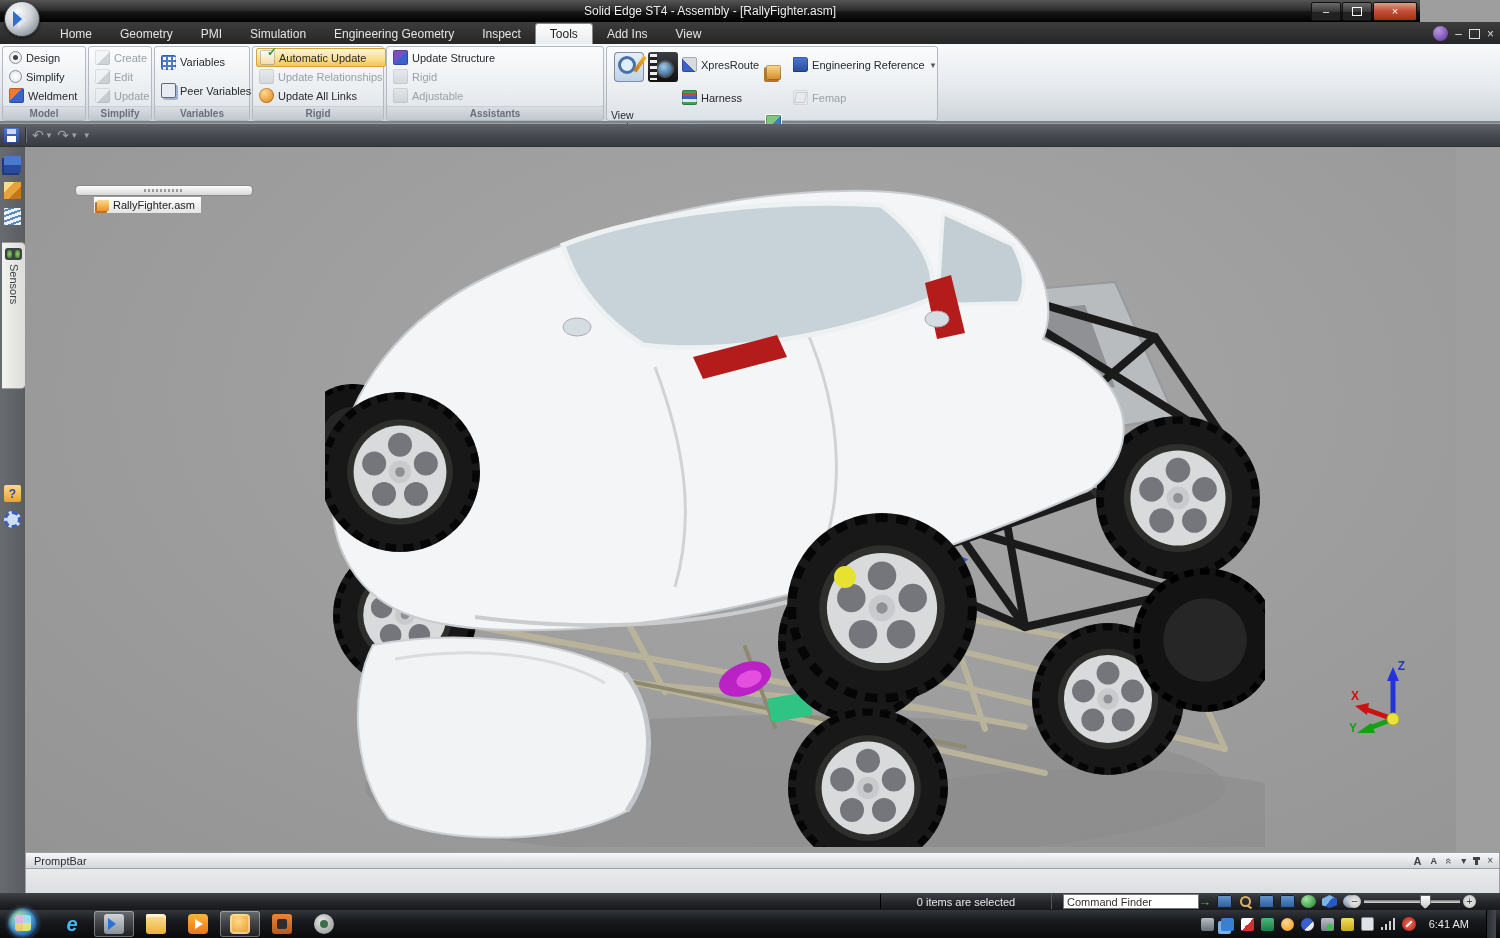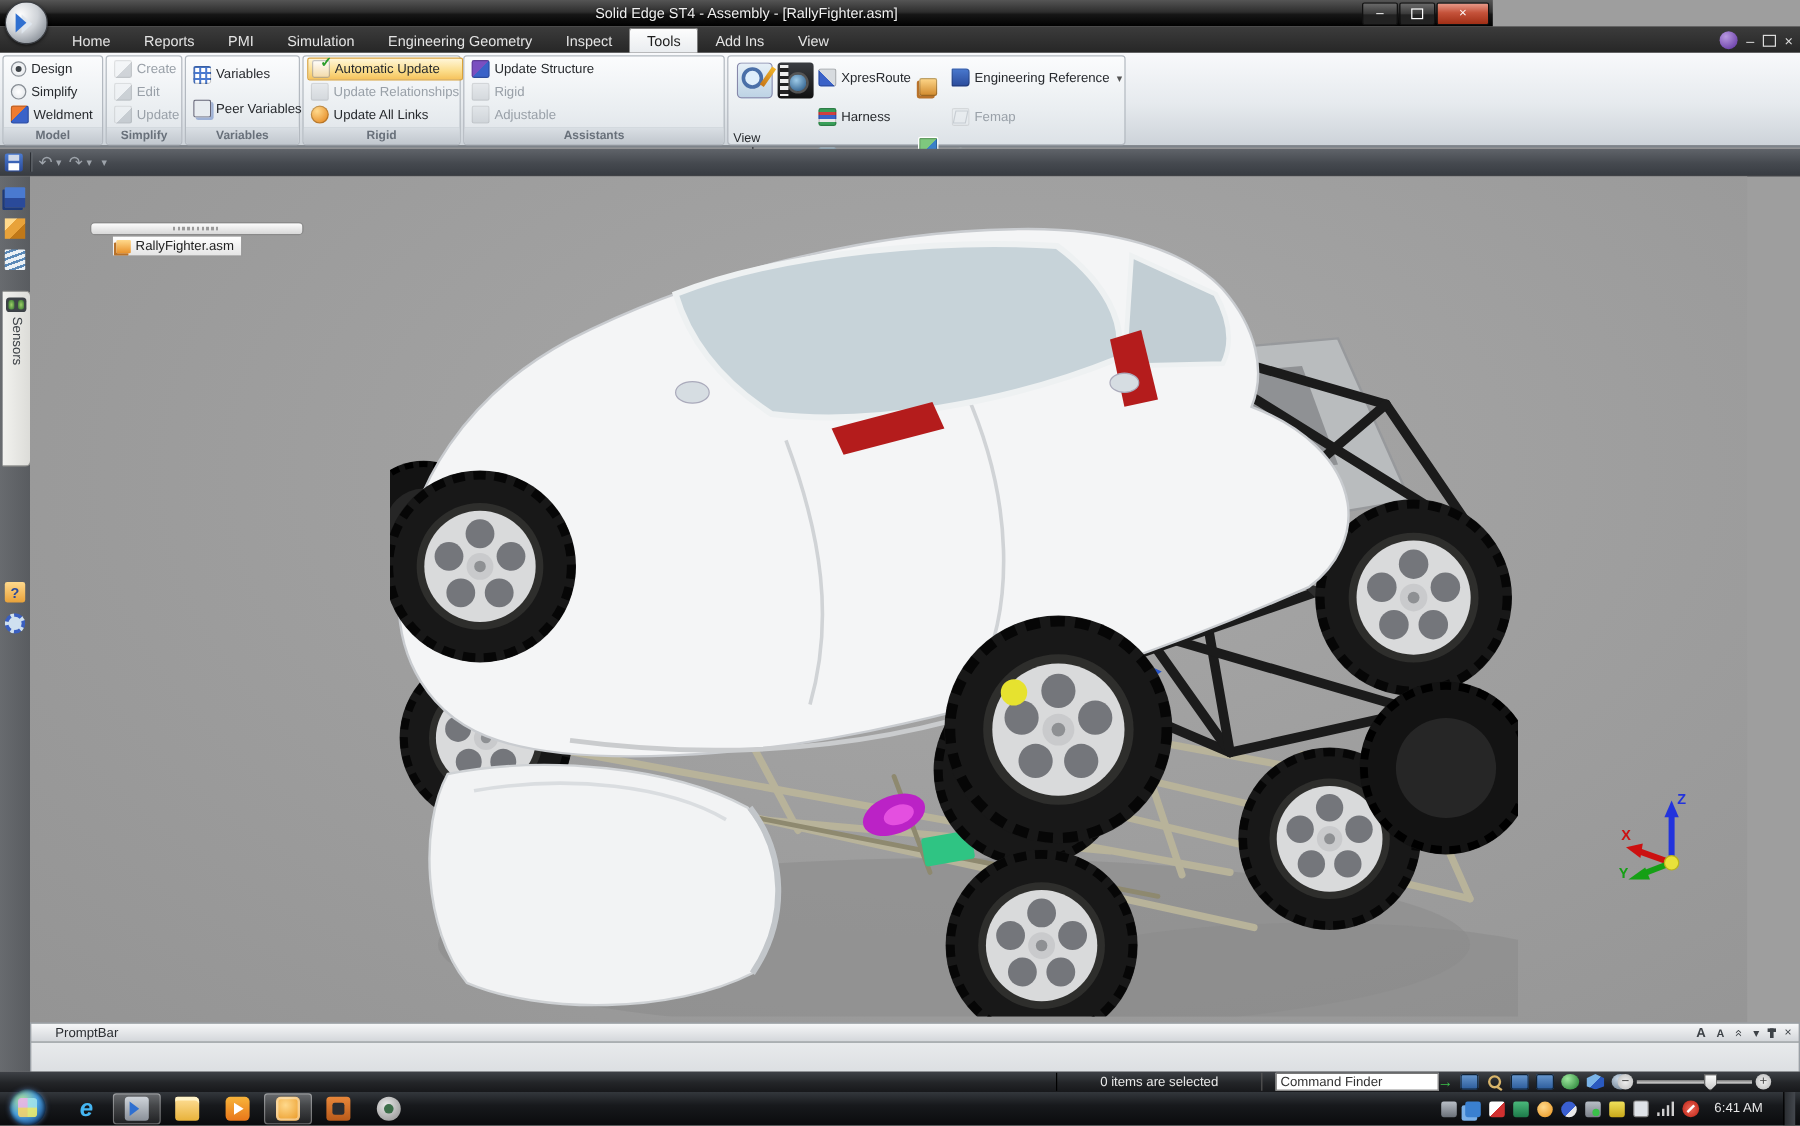--- a/index.html
+++ b/index.html
@@ -1,19 +1,19 @@
 <!DOCTYPE html>
 <html><head>
 <meta charset="utf-8">
 <style>
   html,body{margin:0;padding:0;background:#444;}
   .app{position:relative;width:1500px;height:938px;overflow:hidden;
        font-family:"Liberation Sans",sans-serif;background:#9e9e9e;user-select:none;}
   
-  .titlebar{position:absolute;left:0;top:0;width:1244px;height:22px;
+  .titlebar{position:absolute;left:0;top:0;width:1420px;height:22px;
     background:linear-gradient(#555 0%,#2e2e2e 45%,#161616 55%,#000 100%);
     display:flex;align-items:center;color:#f0f0f0;font-size:12px;}
   .apporb{position:absolute;left:4px;top:1px;width:34px;height:34px;border-radius:50%;
     background:radial-gradient(circle at 35% 30%,#fdfdfd,#cfd3d8 45%,#8d939b 80%,#5c6168);
     border:1px solid #3a3d42;box-shadow:0 1px 3px rgba(0,0,0,.6);z-index:30;}
   .apporb::after{content:"";position:absolute;left:8px;top:9px;width:0;height:0;
     border-left:9px solid #2f6fd0;border-top:8px solid transparent;border-bottom:8px solid transparent;
     filter:drop-shadow(5px 1px 0 #dfe6ee);}
   .wintitle{margin:0 auto;text-shadow:0 1px 2px #000;}
   .winbtns{position:absolute;right:3px;top:2px;display:flex;gap:1px;}
@@ -121,21 +121,21 @@
   .asmic{width:12px;height:11px;background:linear-gradient(#ffd98c,#e8912a);box-shadow:-2px 2px 0 #b8722a;border-radius:1px;}
   .carsvg{position:absolute;left:300px;top:40px;width:940px;height:660px;}
   .triad{position:absolute;right:45px;bottom:115px;width:62px;height:76px;}
   .triad .ax{position:absolute;font-size:12px;font-weight:bold;}
   .ax.x{color:#cc1111;left:2px;top:28px;}
   .ax.y{color:#15a015;left:0px;bottom:2px;}
   .ax.z{color:#2233dd;right:6px;top:-2px;}
   
   .promptbar{position:absolute;left:25px;top:852px;width:1475px;height:17px;box-sizing:border-box;
     background:linear-gradient(#f6f7f8,#d3d6da);border:1px solid #9aa0a6;display:flex;align-items:center;
-    font-size:11px;color:#2a2d31;padding-left:20px;}
+    font-size:11px;color:#2a2d31;padding-left:8px;}
   .pb-icons{margin-left:auto;display:flex;align-items:center;gap:9px;padding-right:6px;color:#3d4247;font-size:10px;}
   .pb-icons .bigA{font-size:11px;font-weight:bold;}
   .pb-icons .smallA{font-size:9px;font-weight:bold;}
   .chev{display:inline-block;transform:rotate(90deg);font-size:11px;}
   .pinic{width:3px;height:8px;background:#3d4247;display:inline-block;position:relative;}
   .pinic::after{content:"";position:absolute;left:-2px;top:0;width:7px;height:3px;background:#3d4247;}
   .promptbody{position:absolute;left:25px;top:869px;width:1475px;height:24px;background:linear-gradient(#e8eaec,#dcdfe2);box-sizing:border-box;border-left:1px solid #9aa0a6;border-right:1px solid #9aa0a6;}
   
   .statusbar{position:absolute;left:0;top:893px;width:1500px;height:17px;
     background:linear-gradient(#3f4247,#232528 55%,#17181b);display:flex;align-items:center;color:#e8e8e8;font-size:11px;}
@@ -216,21 +216,21 @@
           <span class="boxglyph"></span>
         </div>
       <div class="wbtn close">
           <span>×</span>
         </div>
     </div>
   </div>
 
   <div class="tabrow">
     <span class="tab">Home</span>
-    <span class="tab">Reports</span>
+    <span class="tab">Geometry</span>
     <span class="tab">PMI</span>
     <span class="tab">Simulation</span>
     <span class="tab">Engineering Geometry</span>
     <span class="tab">Inspect</span>
     <span class="tab active">Tools</span>
     <span class="tab">Add Ins</span>
     <span class="tab">View</span>
     <div class="docbtns">
       <span class="helpdot"></span>
       <span>–</span>

